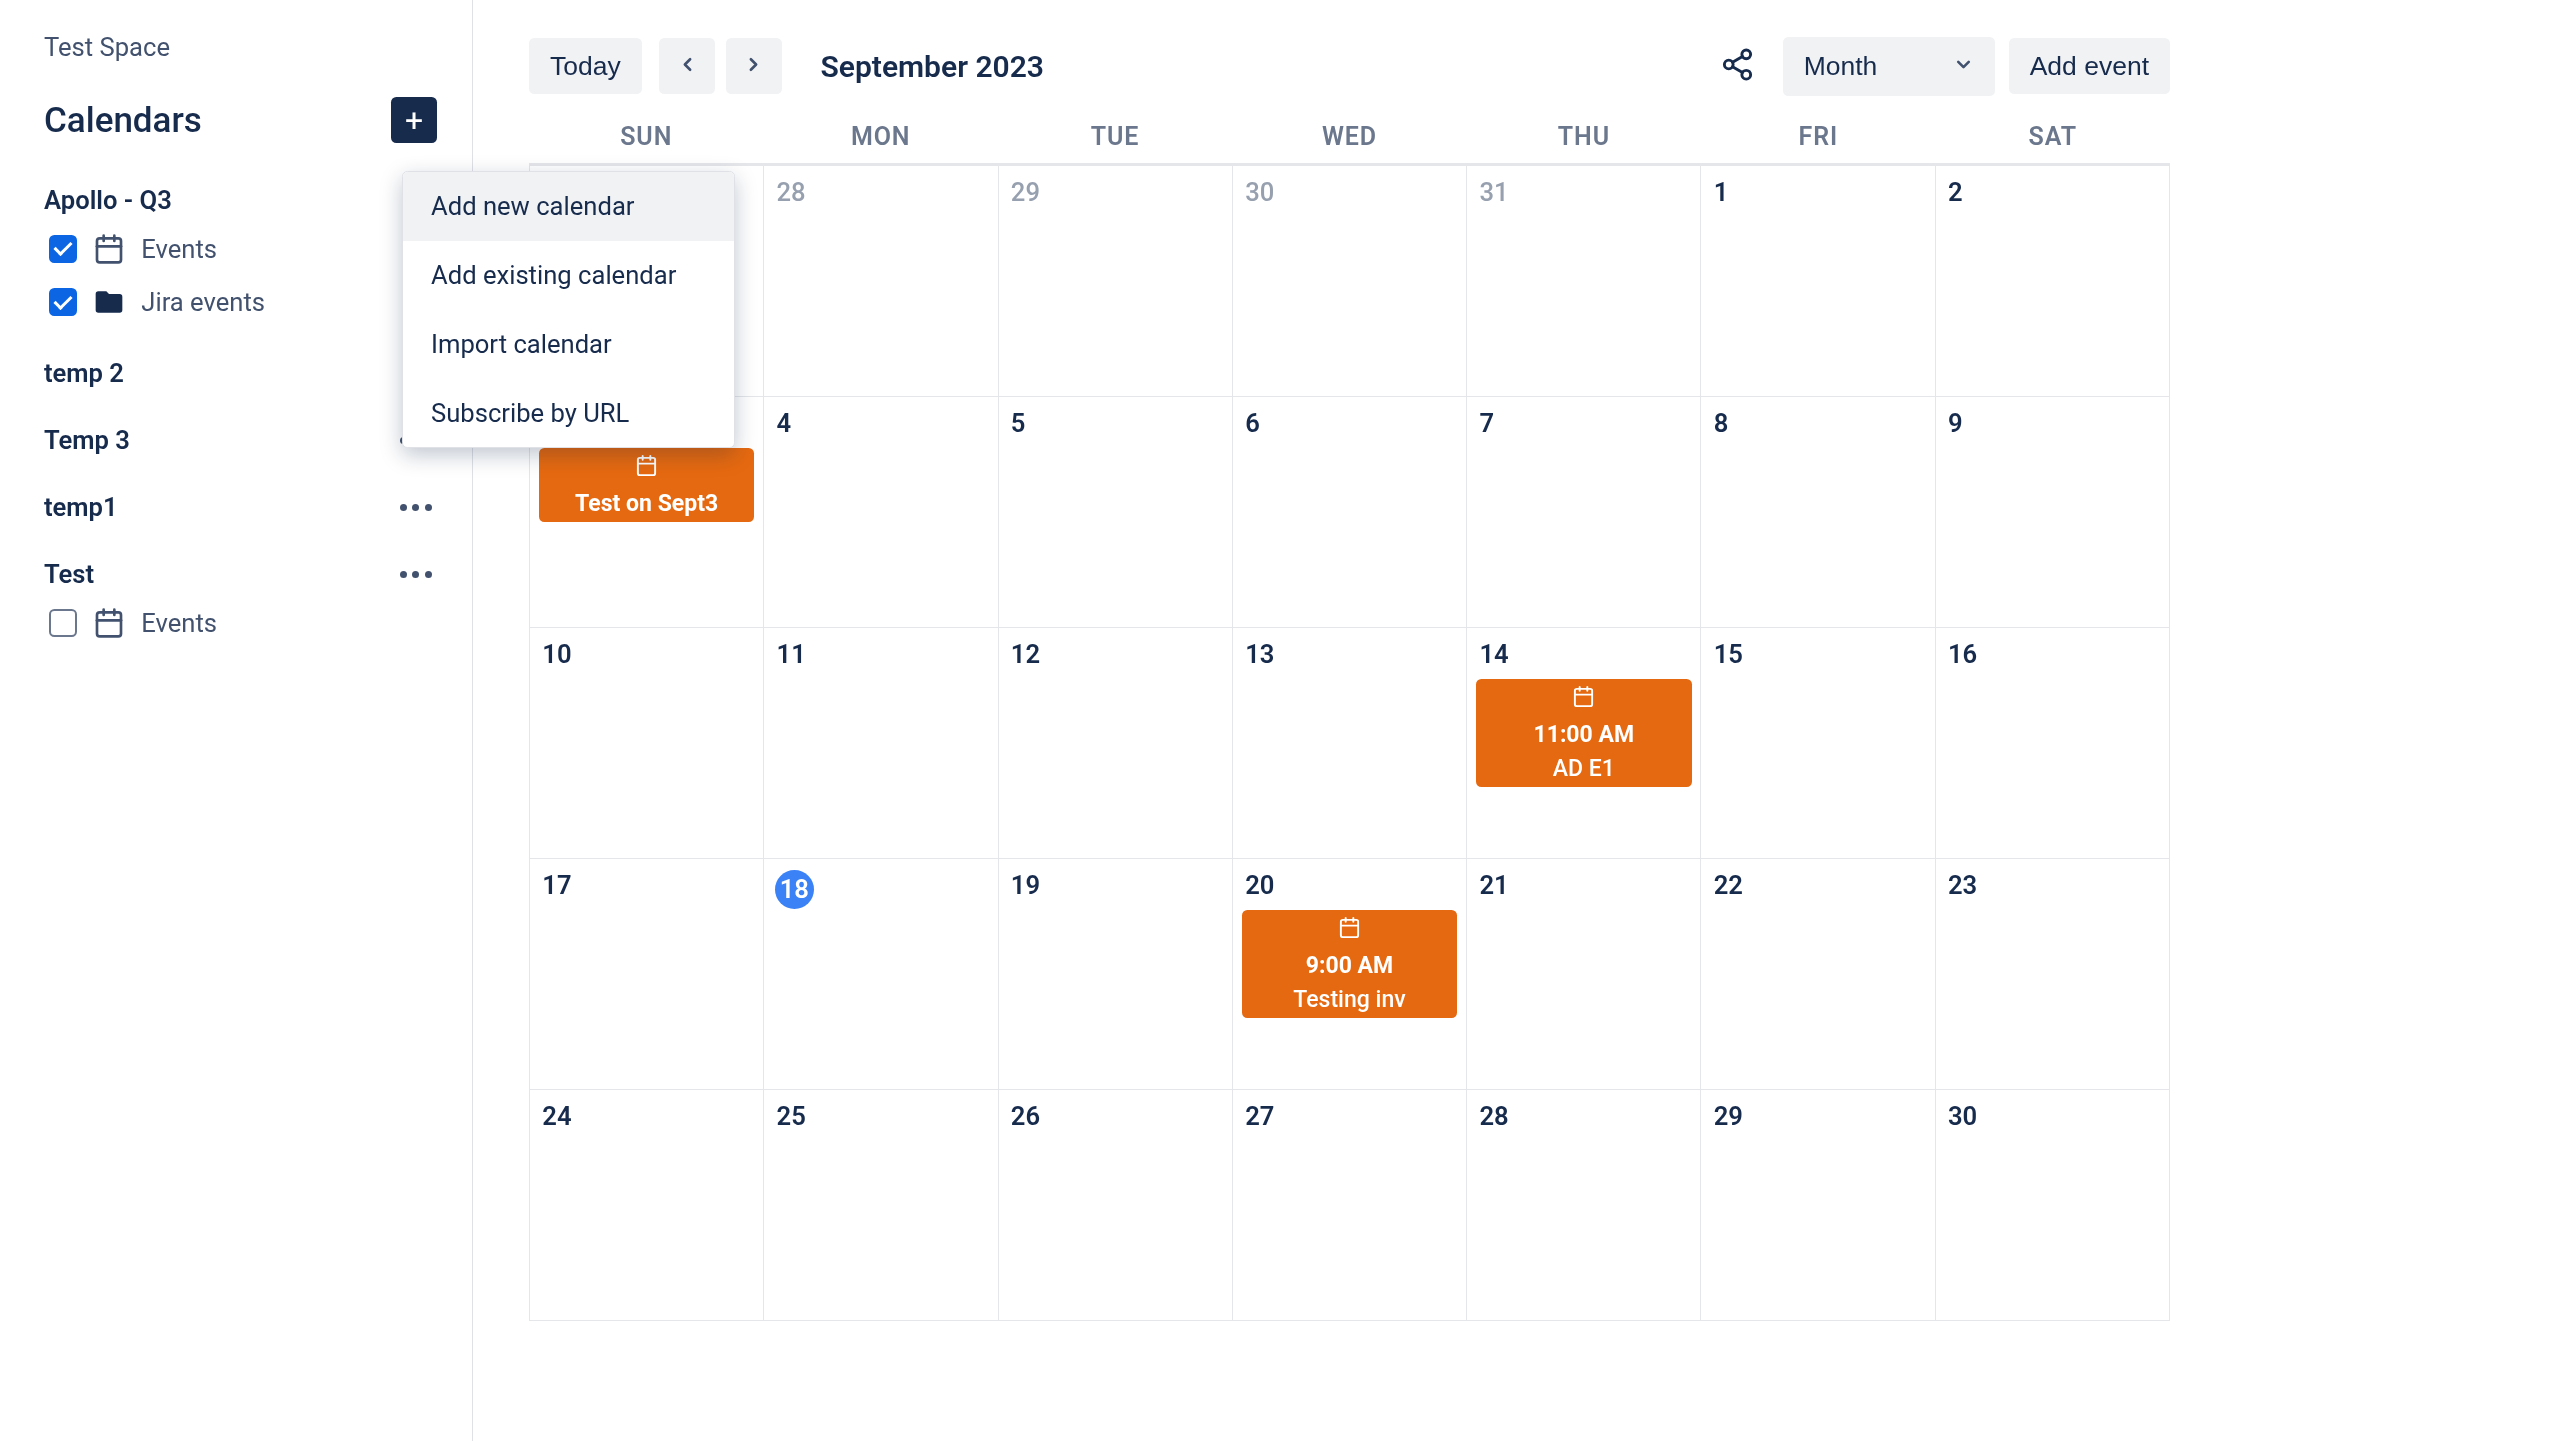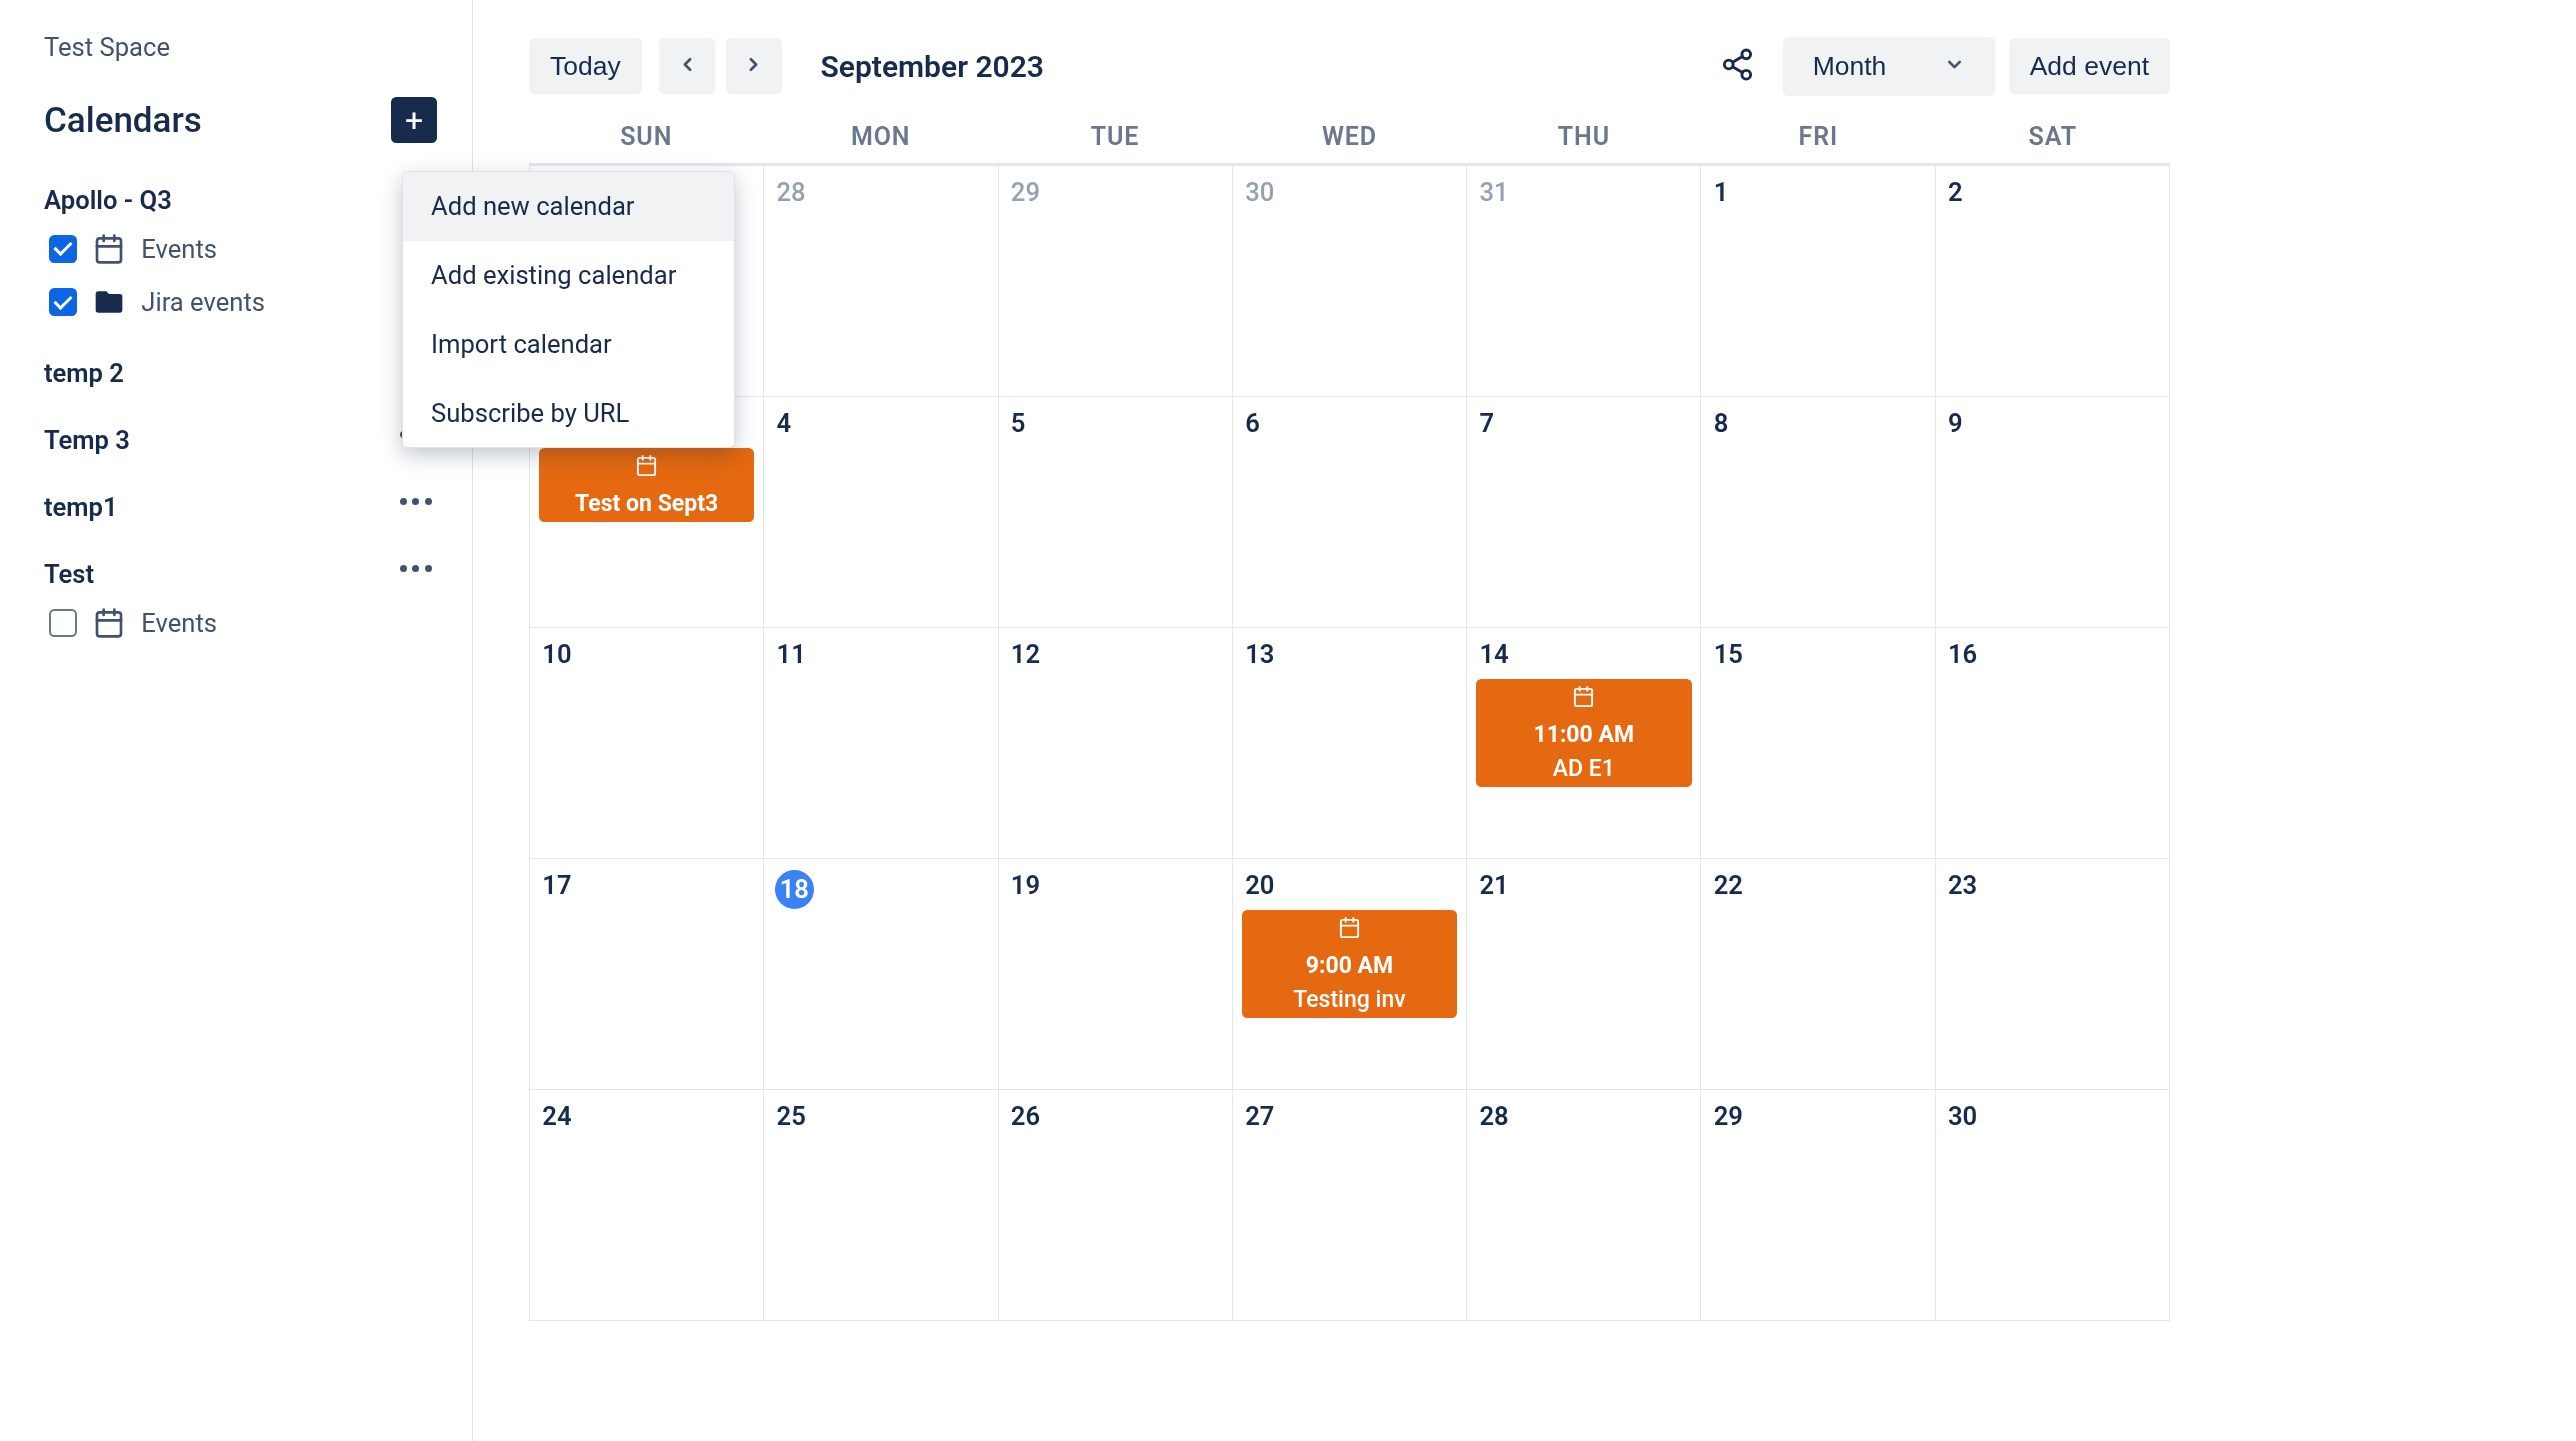--- a/index.html
+++ b/index.html
@@ -53,21 +53,21 @@
       line-height: 1;
     }
     .cal-group {
       margin-bottom: 23px;
     }
     .cal-group-title {
       font-size: 25.6px;
       font-weight: 600;
       color: #172b4d;
       display: flex;
-      align-items: flex-start;
+      align-items: center;
       justify-content: space-between;
       padding: 7px 0;
     }
     .more-dots {
       display: flex;
       gap: 5.3px;
       cursor: pointer;
       padding: 5.3px;
     }
     .more-dots span {
@@ -196,21 +196,21 @@
       border: none;
       display: flex;
       align-items: center;
       justify-content: center;
       cursor: pointer;
     }
     .view-select {
       display: flex;
       align-items: center;
       gap: 53px;
-      padding: 14px 30px;
+      padding: 14px 21px;
       min-width: 212px;
       justify-content: space-between;
     }
     .chevron {
       display: inline-block;
     }
     .chevron svg { width: 21px; height: 21px; }
     
     .weekday-row {
       display: grid;

